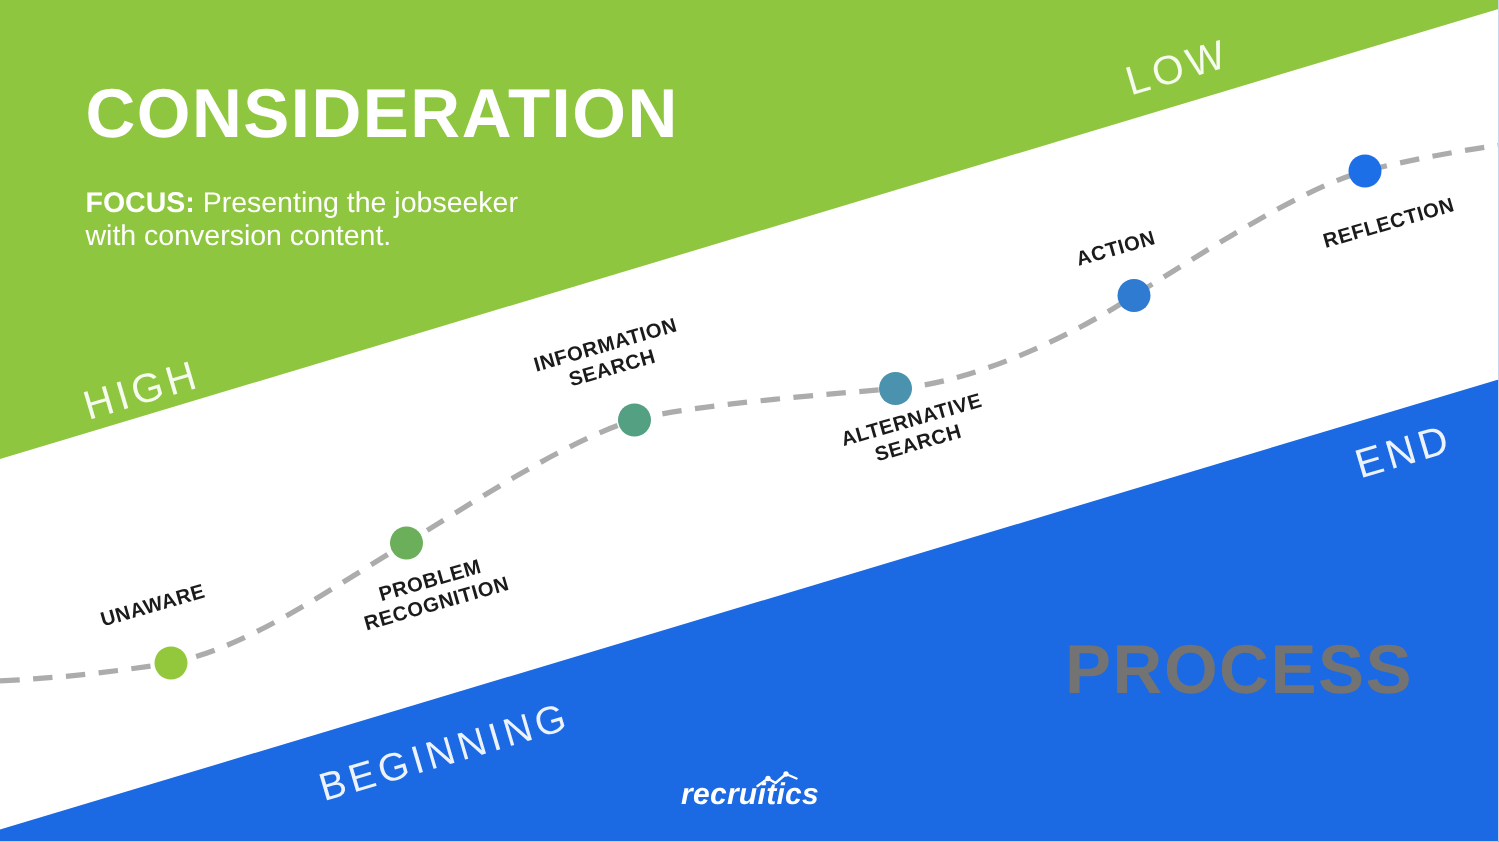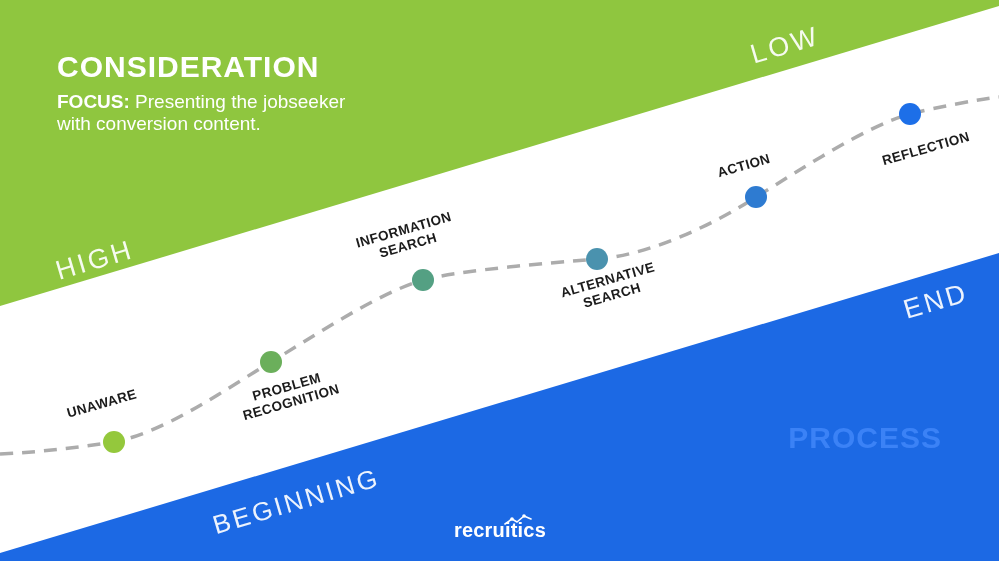--- a/index.html
+++ b/index.html
@@ -20,25 +20,25 @@
     background: var(--green, #8FC63F);
     clip-path: polygon(0 0, 100% 0, 100% 6px, 0 306px);
   }
   .band-blue {
     background: var(--blue, #1C69E4);
     clip-path: polygon(0 553px, 100% 253px, 100% 100%, 0 100%);
   }
 
   
   .consideration-block { position: absolute; left: 57px; top: 50px; color: #fff; }
-  .process-block { position: absolute; right: 57px; top: 421px; color: #3b82f6; text-align: right; }
+  .process-block { position: absolute; right: 57px; top: 421px; color: #737373; text-align: right; }
   .zone-title {
-    font-size: 30px; font-weight: 800; letter-spacing: 1px; line-height: 1.1;
+    font-size: 46px; font-weight: 800; letter-spacing: 1px; line-height: 1.1;
   }
-  .focus { margin-top: 8px; font-size: 19px; line-height: 22px; font-weight: 400; }
+  .focus { margin-top: 24px; font-size: 19px; line-height: 22px; font-weight: 400; }
   .focus .b { font-weight: 700; }
 
   
   .axis-word {
     position: absolute; color: rgba(255,255,255,0.92);
     font-size: 27px; font-weight: 300; letter-spacing: 3px;
     transform: rotate(-16.5deg); transform-origin: center;
     white-space: nowrap;
   }
   .axis-high      { left: 55px;  top: 245px; }
@@ -61,21 +61,21 @@
   .lbl-problem     { left: 199px; top: 379px; }
   .lbl-information { left: 316px; top: 222px; }
   .lbl-alternative { left: 520px; top: 272px; }
   .lbl-action      { left: 654px; top: 158px; }
   .lbl-reflection  { left: 836px; top: 141px; }
 
   
   .logo {
     position: absolute; left: 452px; top: 519px;
     color: #fff; font-size: 20px; font-weight: 700; letter-spacing: 0.2px;
-    width: 96px; text-align: center;
+    width: 96px; text-align: center; font-style: italic;
   }
   .logo .trend { position: absolute; left: 52px; top: -5px; }
 </style>
 </head>
 <body>
 
 <div class="canvas">
 
   <div class="band band-green"></div>
   <div class="band band-blue"></div>

